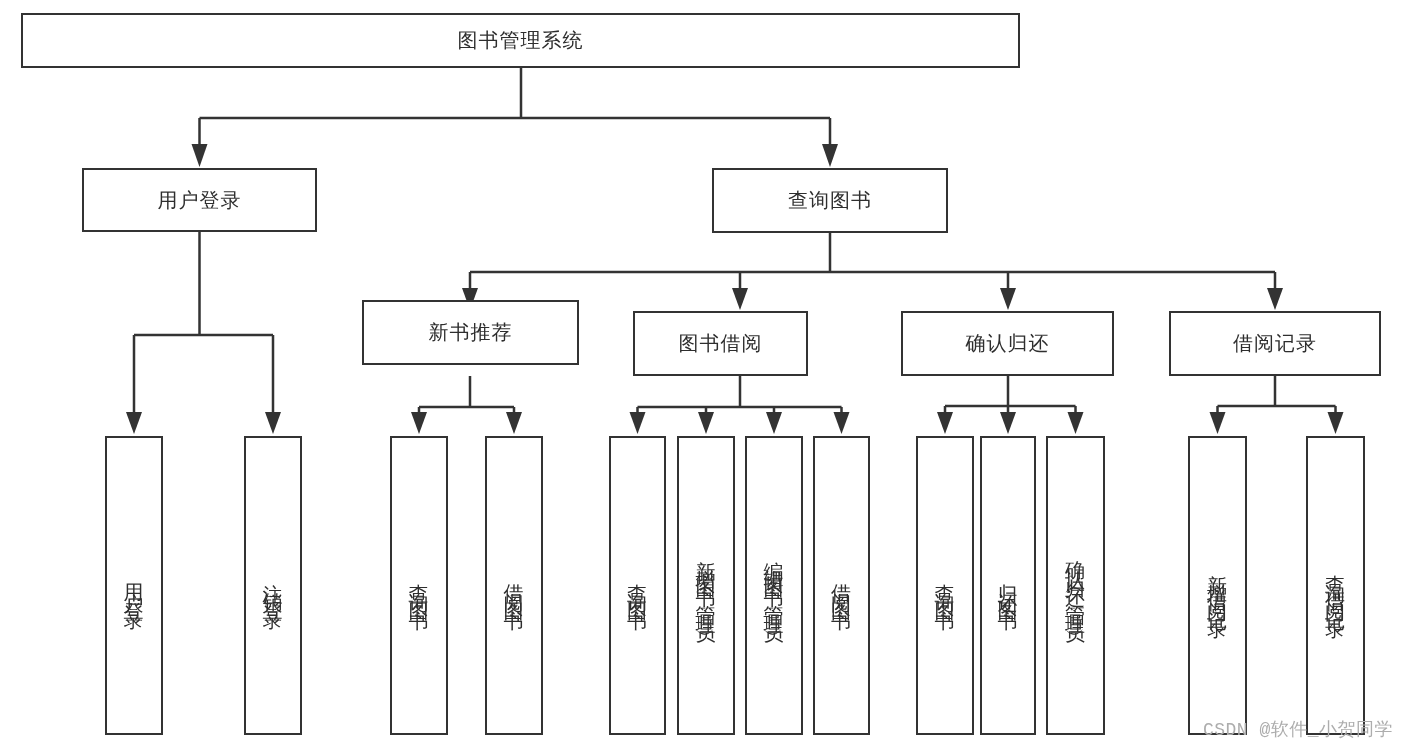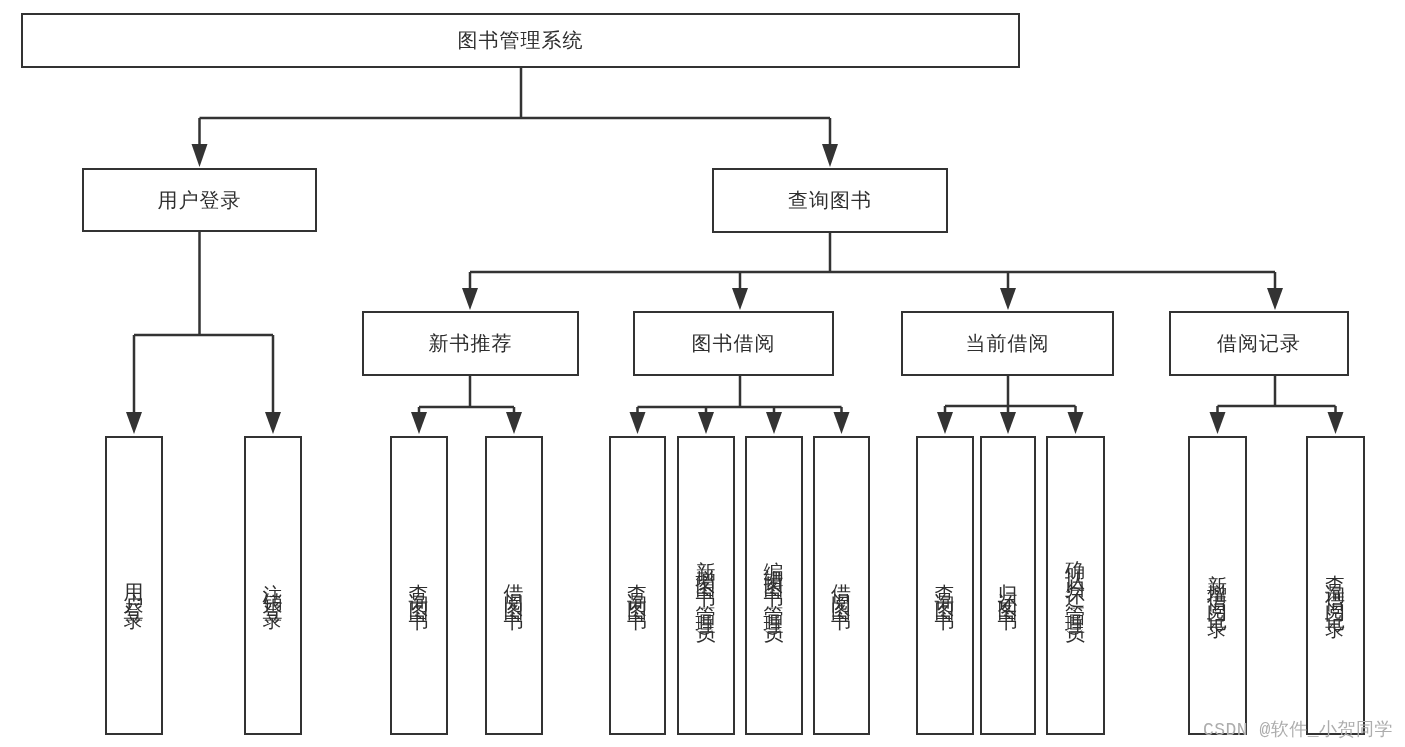--- a/index.html
+++ b/index.html
@@ -109,24 +109,24 @@
       <polygon points="1209.5,412 1225.5,412 1217.5,434"></polygon>
       <polygon points="1327.5,412 1343.5,412 1335.5,434"></polygon>
     </g>
   </svg>
 
   <div class="node" style="left:21px;top:13px;width:999px;height:55px">图书管理系统</div>
 
   <div class="node" style="left:82px;top:168px;width:235px;height:64px">用户登录</div>
   <div class="node" style="left:712px;top:168px;width:236px;height:65px">查询图书</div>
 
-  <div class="node" style="left:362px;top:311px;width:217px;height:65px">新书推荐</div>
-  <div class="node" style="left:633px;top:311px;width:201px;height:65px">图书借阅</div>
-  <div class="node" style="left:901px;top:311px;width:213px;height:65px">当前借阅</div>
-  <div class="node" style="left:1169px;top:311px;width:180px;height:65px">借阅记录</div>
+  <div class="node" style="left:362px;top:300px;width:217px;height:65px">新书推荐</div>
+  <div class="node" style="left:633px;top:311px;width:175px;height:65px">图书借阅</div>
+  <div class="node" style="left:901px;top:311px;width:213px;height:65px">确认归还</div>
+  <div class="node" style="left:1169px;top:311px;width:212px;height:65px">借阅记录</div>
 
   <div class="node v" style="left:105px;top:436px;width:58px;height:299px">用户登录</div>
   <div class="node v" style="left:244px;top:436px;width:58px;height:299px">注销登录</div>
 
   <div class="node v" style="left:390px;top:436px;width:58px;height:299px">查询图书</div>
   <div class="node v" style="left:485px;top:436px;width:58px;height:299px">借阅图书</div>
 
   <div class="node v" style="left:609px;top:436px;width:57px;height:299px">查询图书</div>
   <div class="node v" style="left:677px;top:436px;width:58px;height:299px">新增图书（管理员）</div>
   <div class="node v" style="left:745px;top:436px;width:58px;height:299px">编辑图书（管理员）</div>

